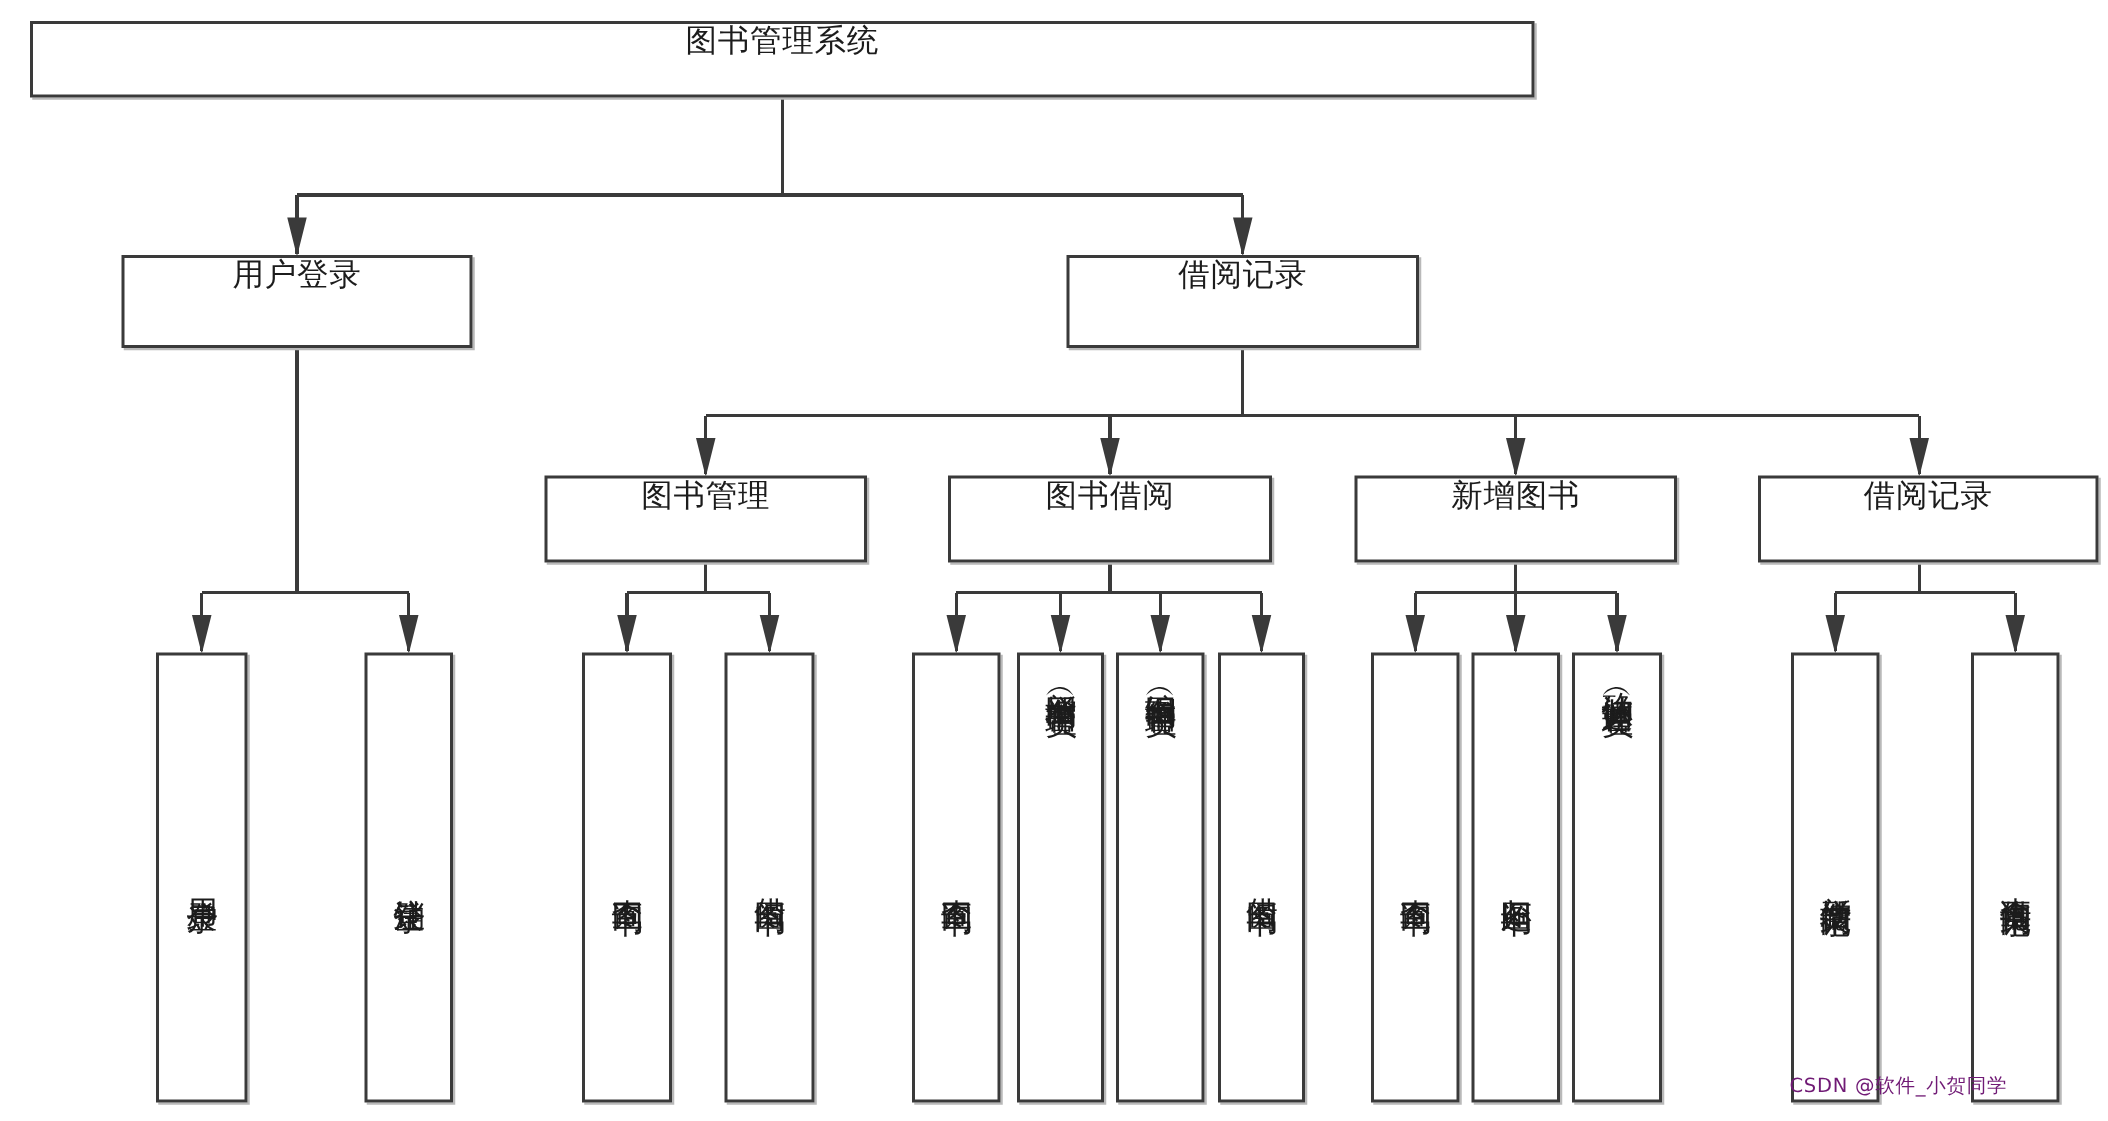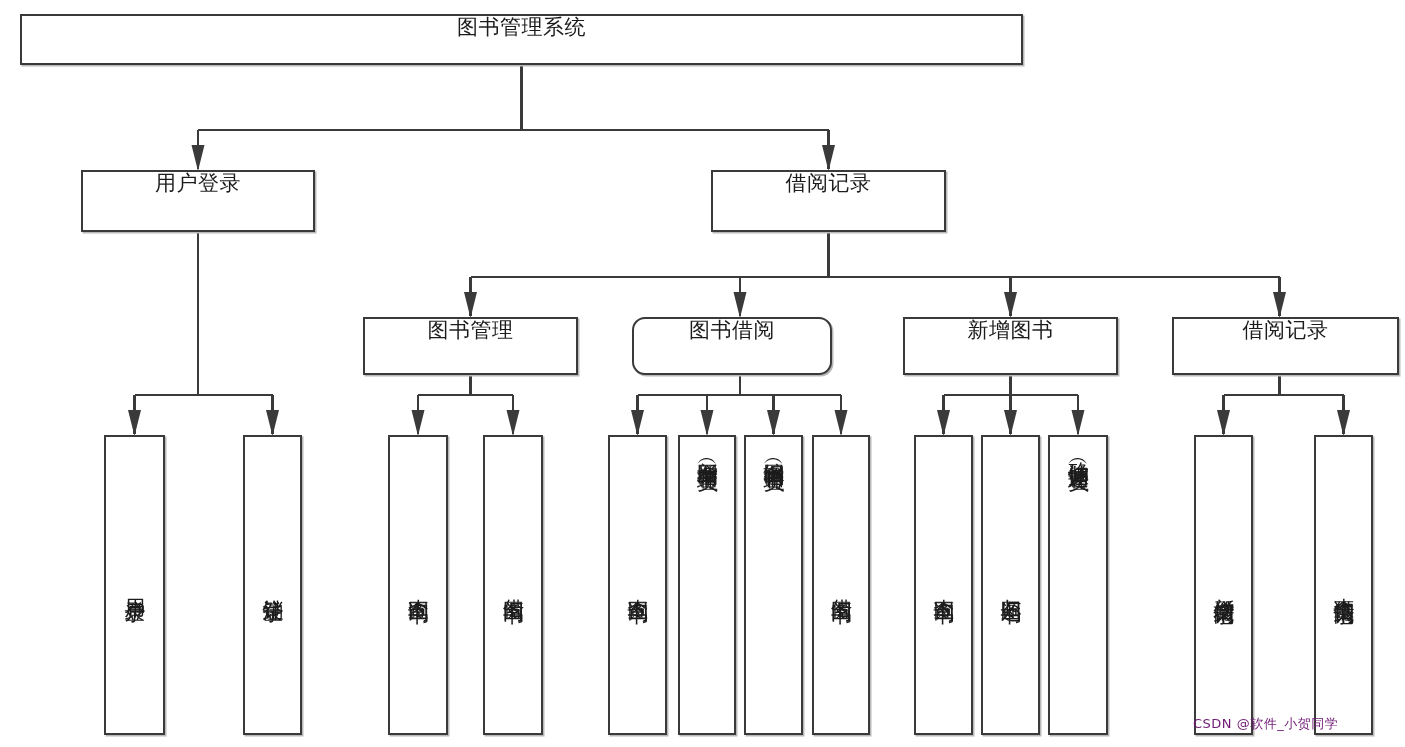--- a/index.html
+++ b/index.html
@@ -137,21 +137,21 @@
       </div>
       <div class="node horizontal" style="left: 81px; top: 170px; width: 234px; height: 62px;">
         <span class="node-label">用户登录</span>
       </div>
       <div class="node horizontal" style="left: 711px; top: 170px; width: 235px; height: 62px;">
         <span class="node-label">借阅记录</span>
       </div>
       <div class="node horizontal" style="left: 363px; top: 317px; width: 215px; height: 58px;">
         <span class="node-label">图书管理</span>
       </div>
-      <div class="node horizontal" style="left: 632px; top: 317px; width: 200px; height: 58px; border-radius: 13px;">
+      <div class="node horizontal" style="left: 632px; top: 317px; width: 216px; height: 58px;">
         <span class="node-label">图书借阅</span>
       </div>
       <div class="node horizontal" style="left: 903px; top: 317px; width: 215px; height: 58px;">
         <span class="node-label">新增图书</span>
       </div>
       <div class="node horizontal" style="left: 1172px; top: 317px; width: 227px; height: 58px;">
         <span class="node-label">借阅记录</span>
       </div>
       <div class="node vertical centered" style="left: 104px; top: 435px; width: 61px; height: 300px;">
         <span class="node-label">用户登录</span>

